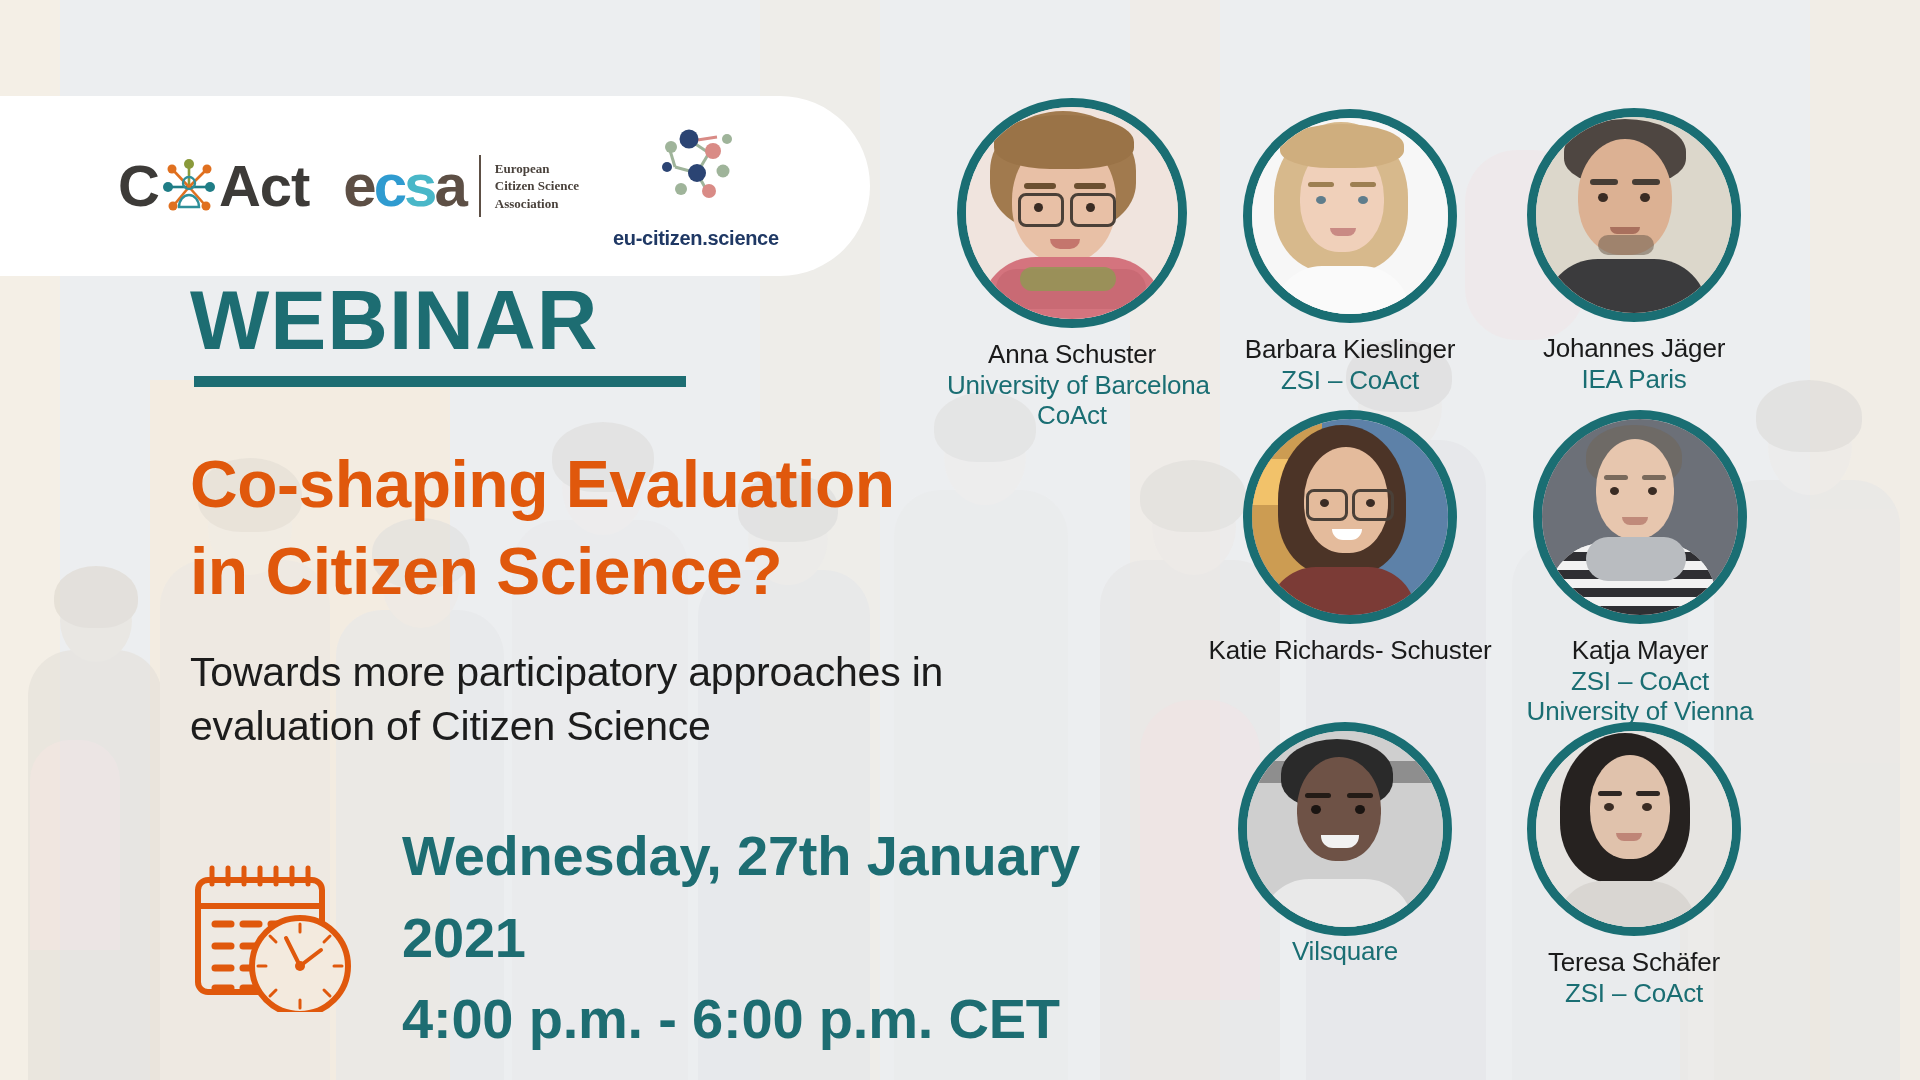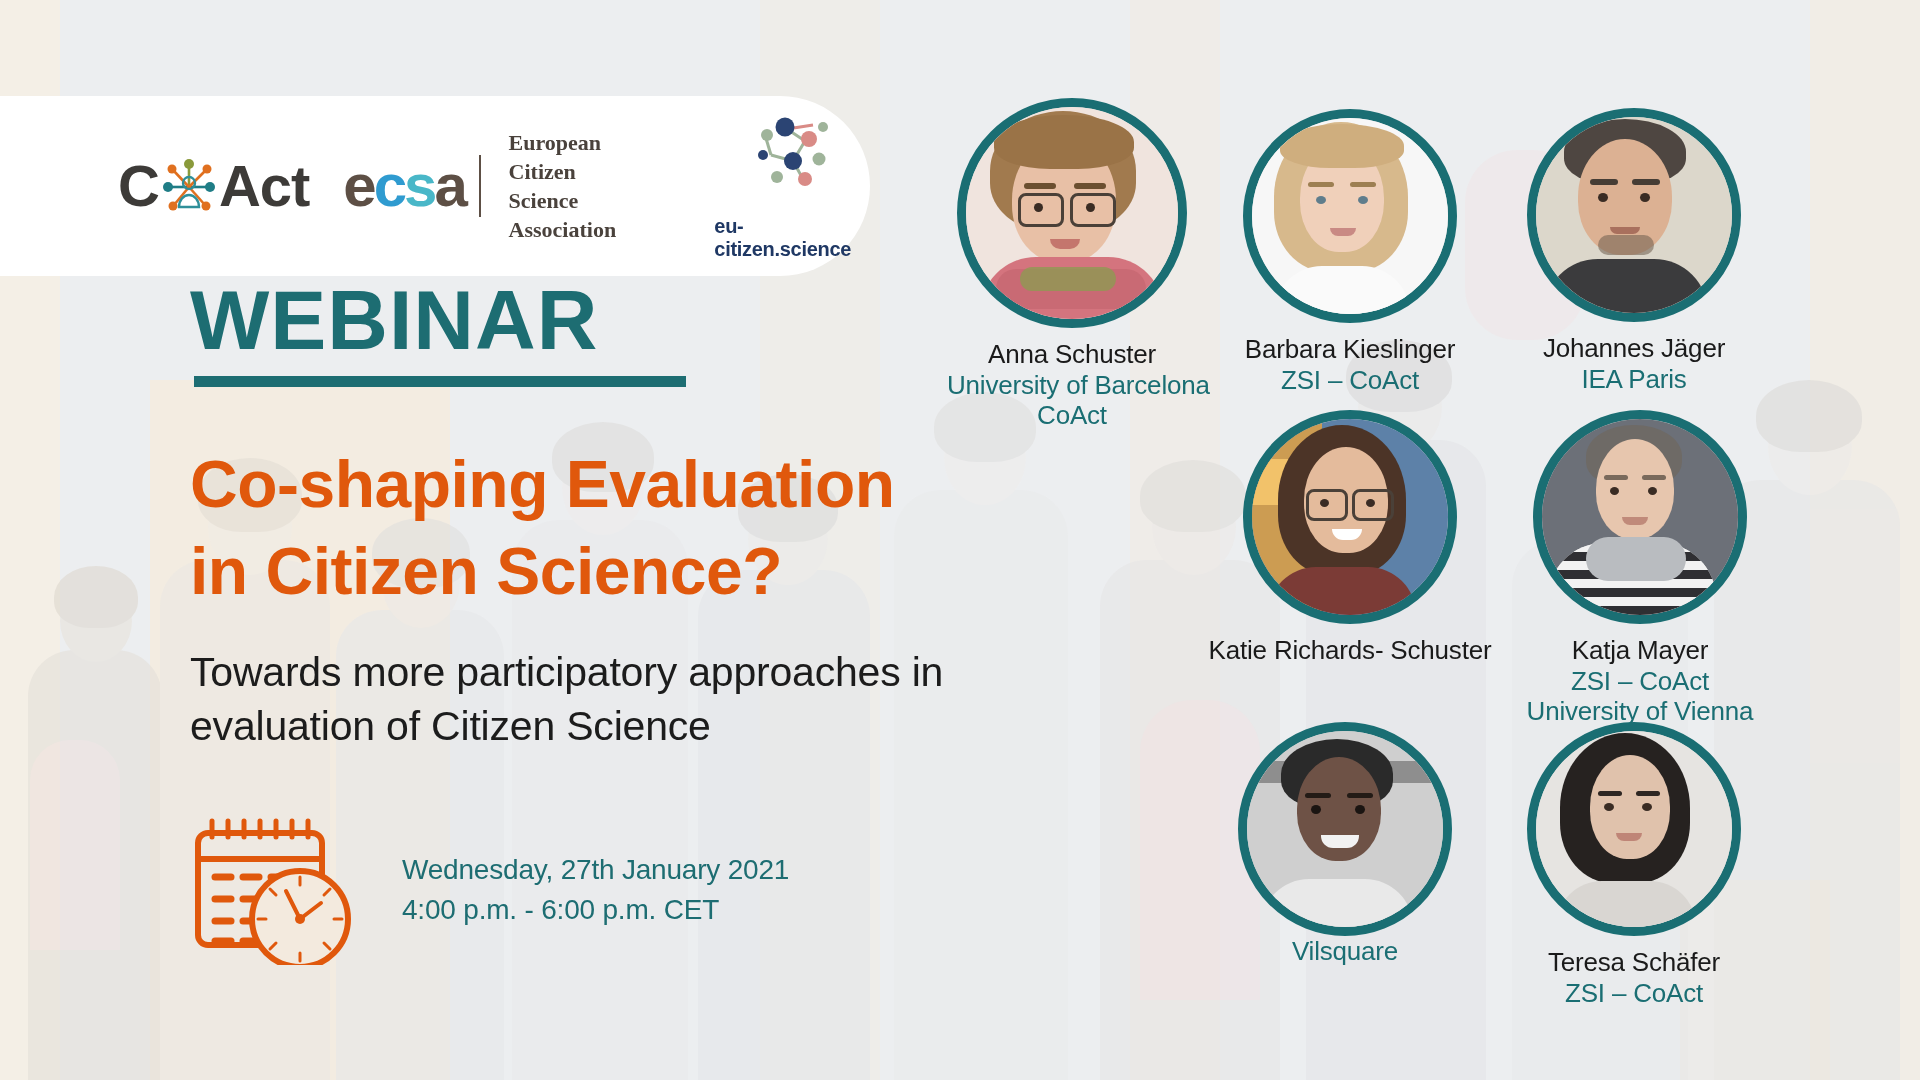--- a/index.html
+++ b/index.html
@@ -35,24 +35,24 @@
 
   
   .ecsa{display:flex;align-items:center;gap:14px;}
   .ecsa-word{font-size:60px;font-weight:bold;letter-spacing:-3px;line-height:1;}
   .ecsa-word .e{color:#5d4f45;}
   .ecsa-word .c{color:#2f9bd0;}
   .ecsa-word .s{color:#49b7c8;}
   .ecsa-word .a{color:#5d4f45;}
   .ecsa-rule{width:2px;height:62px;background:#5d4f45;}
   .ecsa-sub{font-family:"Liberation Serif",serif;font-weight:bold;color:#4a423c;
-            font-size:22px;line-height:1.32;margin-left:14px;}
-
-  
-  .eucs{display:flex;flex-direction:column;align-items:center;gap:20px;margin-left:48px;}
+            font-size:13px;line-height:1.32;}
+
+  
+  .eucs{display:flex;flex-direction:column;align-items:center;gap:20px;}
   .eucs-mark{width:98px;height:84px;position:relative;}
   .eucs-word{font-size:20px;font-weight:bold;color:#1f3864;letter-spacing:-.3px;}
 
   
   #left-col{position:absolute;left:190px;top:278px;width:920px;z-index:5;}
   #webinar-title{
     color:#1d6d72;font-weight:bold;font-size:84px;letter-spacing:1px;
     line-height:1;margin:0;
   }
   #webinar-rule{width:492px;height:11px;background:#1d6d72;margin:14px 0 0 4px;}
@@ -64,21 +64,21 @@
   .headline div{margin:0;}
 
   .subhead{
     color:#1c1c1c;font-size:41px;line-height:1.32;font-weight:300;
     margin:30px 0 0 0;letter-spacing:-.2px;
   }
 
   
   #date-block{display:flex;align-items:center;gap:42px;margin-top:62px;}
   #cal-icon{width:170px;height:150px;flex:none;position:relative;}
-  .datetext{color:#1d6d72;font-weight:normal;font-size:28px;line-height:1.45;letter-spacing:-.2px;}
+  .datetext{color:#1d6d72;font-weight:bold;font-size:56px;line-height:1.45;letter-spacing:-.2px;}
 
   
   #speakers{position:absolute;left:905px;top:70px;width:1015px;height:1010px;z-index:5;}
   .spk{position:absolute;text-align:center;}
   .spk .ring{
     border-radius:50%;border:9px solid #1a6e73;overflow:hidden;
     margin:0 auto;position:relative;background:#ddd;
   }
   .spk .nm{
     color:#1a1a1a;font-size:26px;font-weight:300;margin-top:11px;

